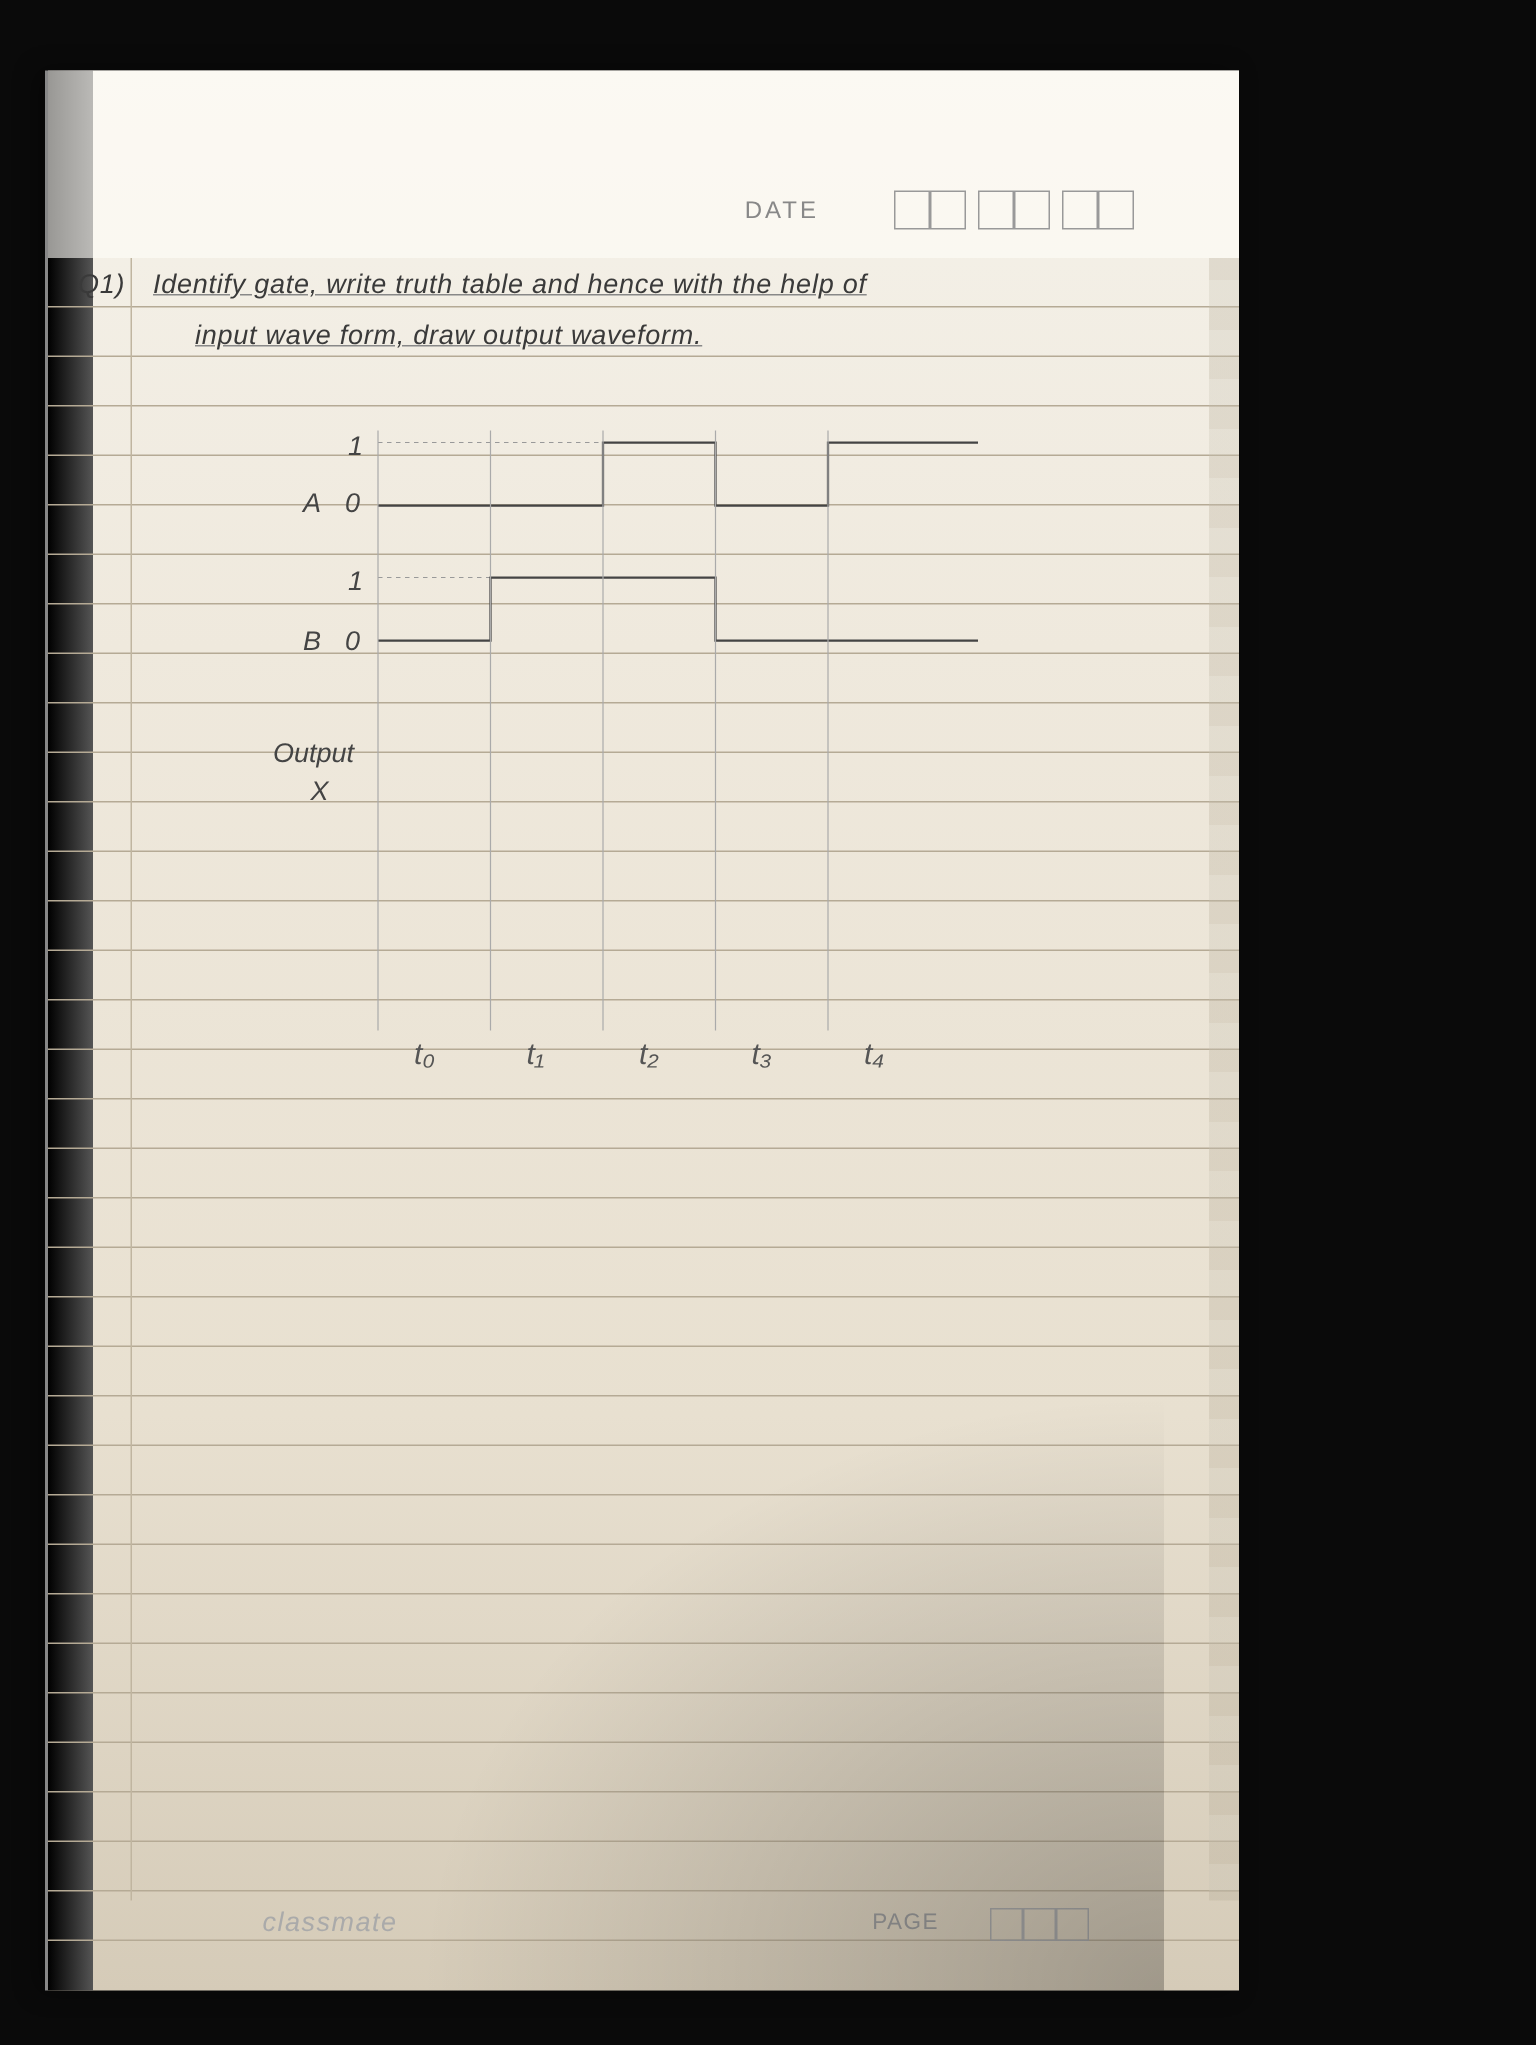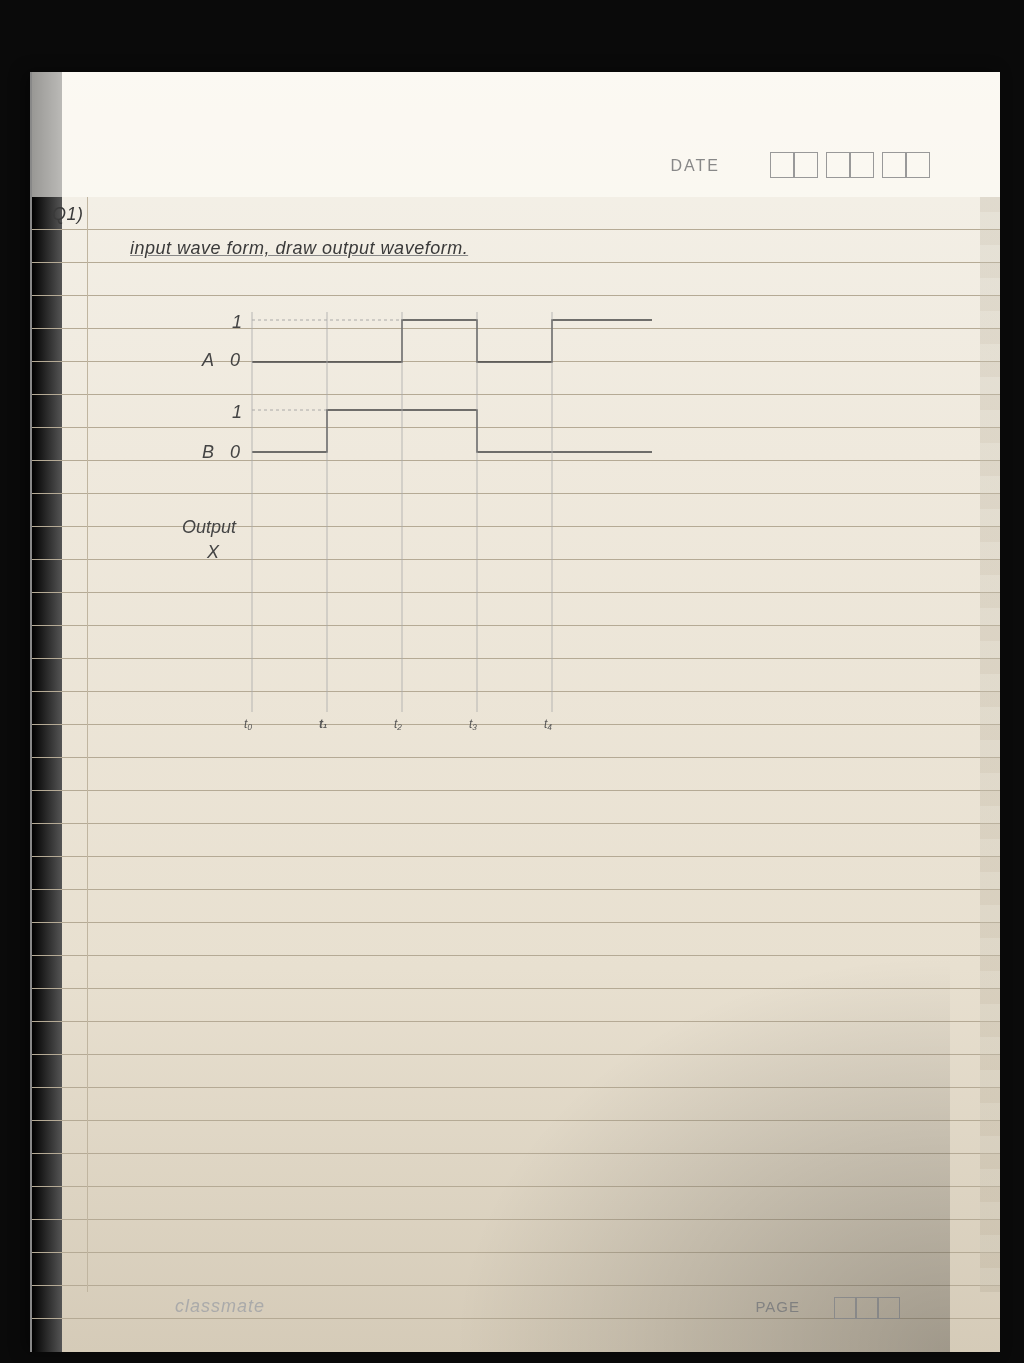--- a/index.html
+++ b/index.html
@@ -11,22 +11,22 @@
       width: 1024px;
       height: 1363px;
       background: #0a0a0a;
       font-family: 'Comic Sans MS', cursive, sans-serif;
       position: relative;
       overflow: hidden;
     }
     .page {
       position: absolute;
       left: 30px;
-      top: 72px;
-      width: 970px;
+      top: 47px;
+      width: 796px;
       height: 1280px;
       background: linear-gradient(to bottom, #f5f2ea 0%, #efe9dd 30%, #e8e0d0 70%, #d5cbb8 100%);
       box-shadow: -5px 0 15px rgba(0,0,0,0.4);
       border-left: 2px solid #888;
     }
     .spine {
       position: absolute;
       left: 0;
       top: 0;
       width: 30px;
@@ -149,23 +149,24 @@
       stroke-width: 0.8;
       fill: none;
       stroke-dasharray: 3,3;
     }
     .vgrid {
       stroke: #aaa;
       stroke-width: 0.8;
     }
     .tick-label {
       position: absolute;
-      font-size: 12px;
+      font-size: 20px;
       color: #555;
       font-style: italic;
+      margin-left: 32px;
     }
     .footer {
       position: absolute;
       bottom: 35px;
       width: 100%;
     }
     .brand {
       position: absolute;
       left: 120px;
       bottom: 0;
@@ -269,20 +270,21 @@
     <div class="line"></div>
       <div class="line"></div>
       <div class="line"></div>
       <div class="line"></div>
   </div>
   <div class="right-edge"></div>
 
   <div class="margin-line"></div>
 
   <div class="handwriting q-number">Q1)</div>
+  <div class="handwriting q-line1 underline">Identify gate, write truth table and hence with the help of</div>
   <div class="handwriting q-line2 underline">input wave form, draw output waveform.</div>
 
   <div class="diagram-area">
 
     <div class="level-label" style="left:10px; top:20px;">1</div>
     <div class="level-label" style="left:-20px; top:58px;">A</div>
     <div class="level-label" style="left:8px; top:58px;">0</div>
     <div class="waveform" style="left:30px; top:20px;">
       <svg width="420" height="60">
         <line class="grid-path" x1="0" y1="8" x2="150" y2="8"></line>
@@ -314,21 +316,21 @@
       <svg width="420" height="420">
         <line class="vgrid" x1="0" y1="0" x2="0" y2="400"></line>
         <line class="vgrid" x1="75" y1="0" x2="75" y2="400"></line>
         <line class="vgrid" x1="150" y1="0" x2="150" y2="400"></line>
         <line class="vgrid" x1="225" y1="0" x2="225" y2="400"></line>
         <line class="vgrid" x1="300" y1="0" x2="300" y2="400"></line>
       </svg>
     </div>
 
     <div class="tick-label" style="left:22px;  top:425px;">t₀</div>
-    <div class="tick-label" style="left:97px;  top:425px;font-weight:bold;">t₁</div>
+    <div class="tick-label" style="left:97px;  top:425px;">t₁</div>
     <div class="tick-label" style="left:172px; top:425px;">t₂</div>
     <div class="tick-label" style="left:247px; top:425px;">t₃</div>
     <div class="tick-label" style="left:322px; top:425px;">t₄</div>
   </div>
 
   <div class="footer">
     <div class="brand">classmate</div>
     <div class="page-label">PAGE</div>
     <div class="page-boxes">
       <div class="page-box"></div>

